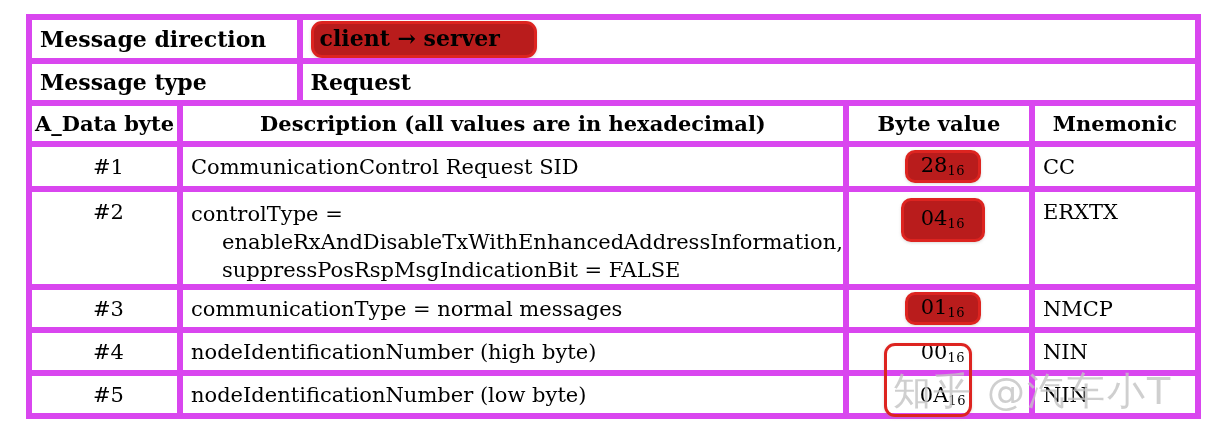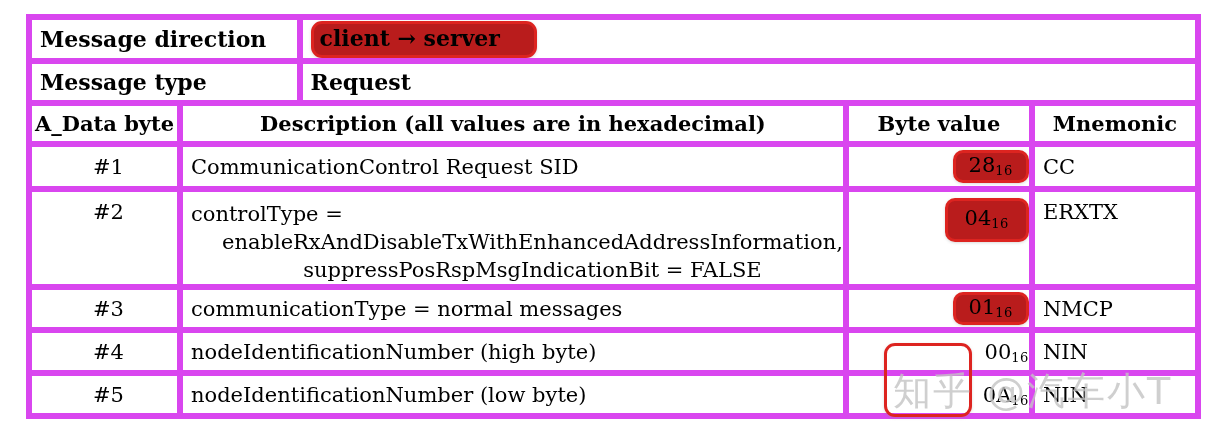--- a/index.html
+++ b/index.html
@@ -29,23 +29,23 @@
   tr.b3, tr.b4, tr.b5 { height:43px; }
 
   tr.r1 td, tr.r2 td { font-weight:bold; font-size:22px; }
   tr.r2 td { border-bottom:3px solid #000; }
   tr.hdr td {
     font-weight:bold; text-align:center; padding:0;
     border-bottom:4px solid #000;
     margin-left:31px;
   }
   td.bytecol { text-align:center; padding:0; }
-  td.valcol  { text-align:right; padding:0; }
+  td.valcol  { text-align:center; padding:0; }
   td.mncol   { padding-left:9px; }
-  td.desc .indent { padding-left:31px;text-align:center; }
+  td.desc .indent { padding-left:31px; }
   td.desc div { line-height:28px; }
   tr.b2 td { vertical-align:top; padding-top:8px; }
   td.pill-cell { padding-left:2px; }
 
   .sub { font-size:13px; vertical-align:baseline; position:relative; top:3px; letter-spacing:0.5px; }
 
   .red-pill {
     display:inline-block;
     border:3px solid var(--red, #dd2420);
     border-radius:10px;

